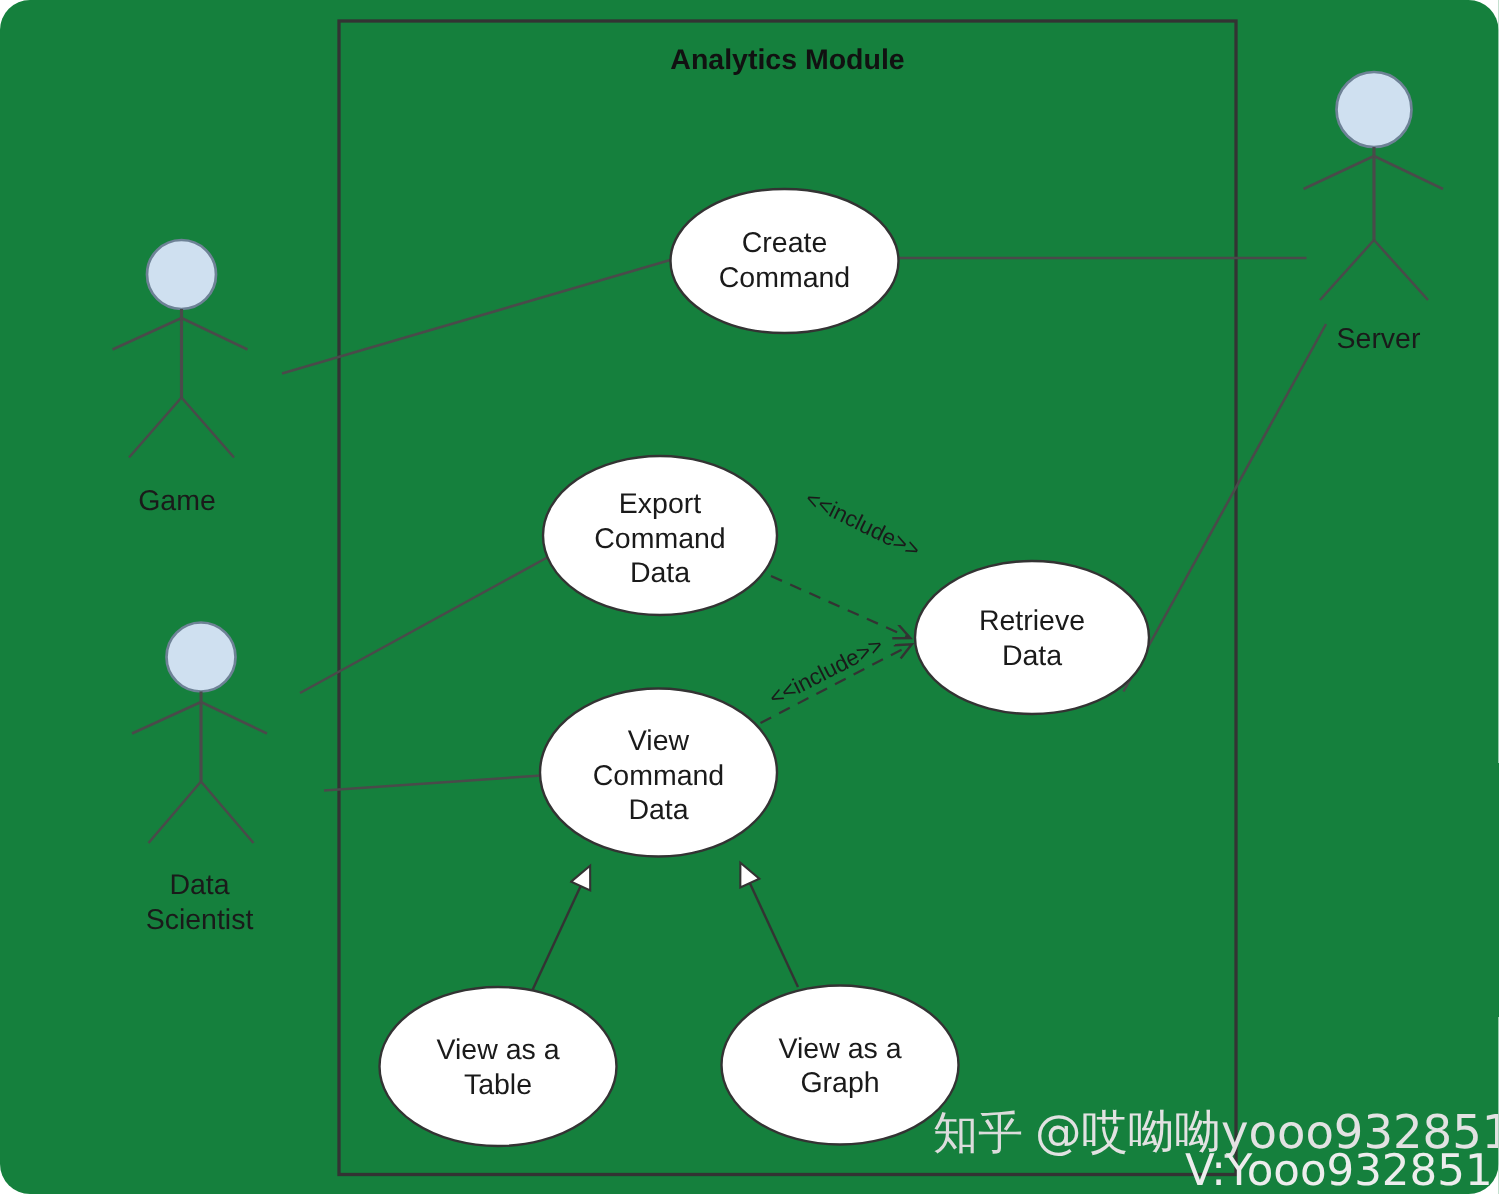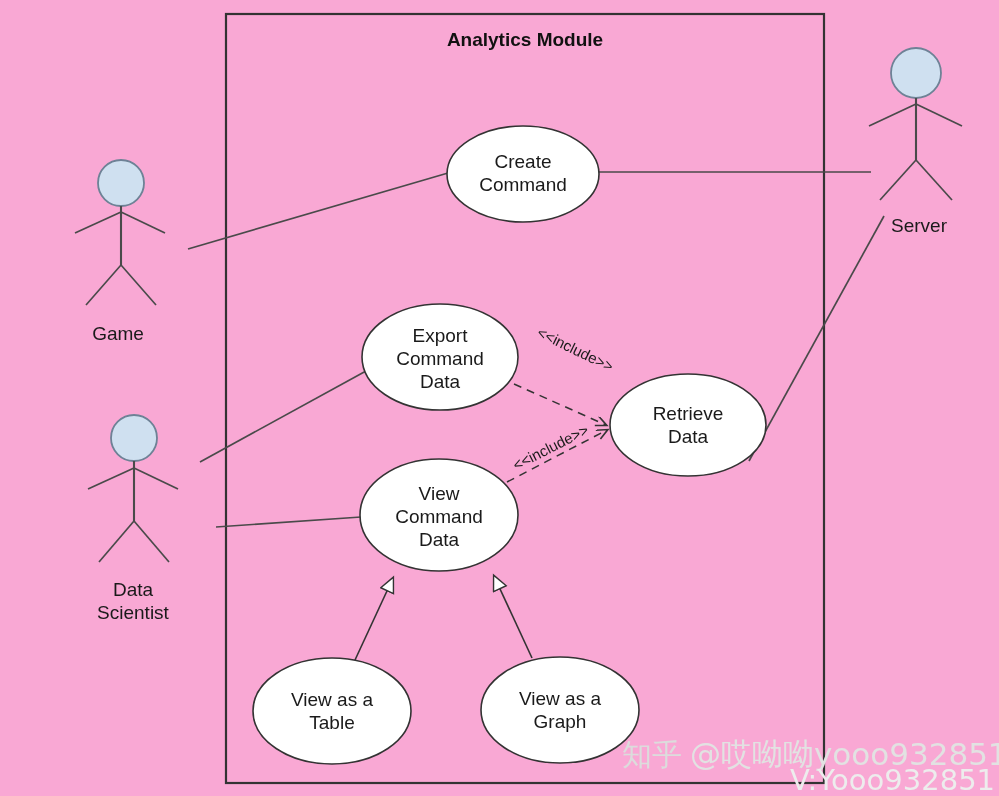--- a/index.html
+++ b/index.html
@@ -7,22 +7,23 @@
     padding: 0;
     background: #ffffff;
   }
   body {
     font-family: "Liberation Sans", sans-serif;
   }
   #canvas {
     position: relative;
     width: 999px;
     height: 796px;
-    background: #f9a8d4;
+    background: #15803d;
     overflow: hidden;
+    border-radius: 20px;
   }
   #diagram-svg {
     position: absolute;
     left: 0;
     top: 0;
     width: 999px;
     height: 796px;
   }
   .uc-label {
     font-family: "Liberation Sans", sans-serif;

